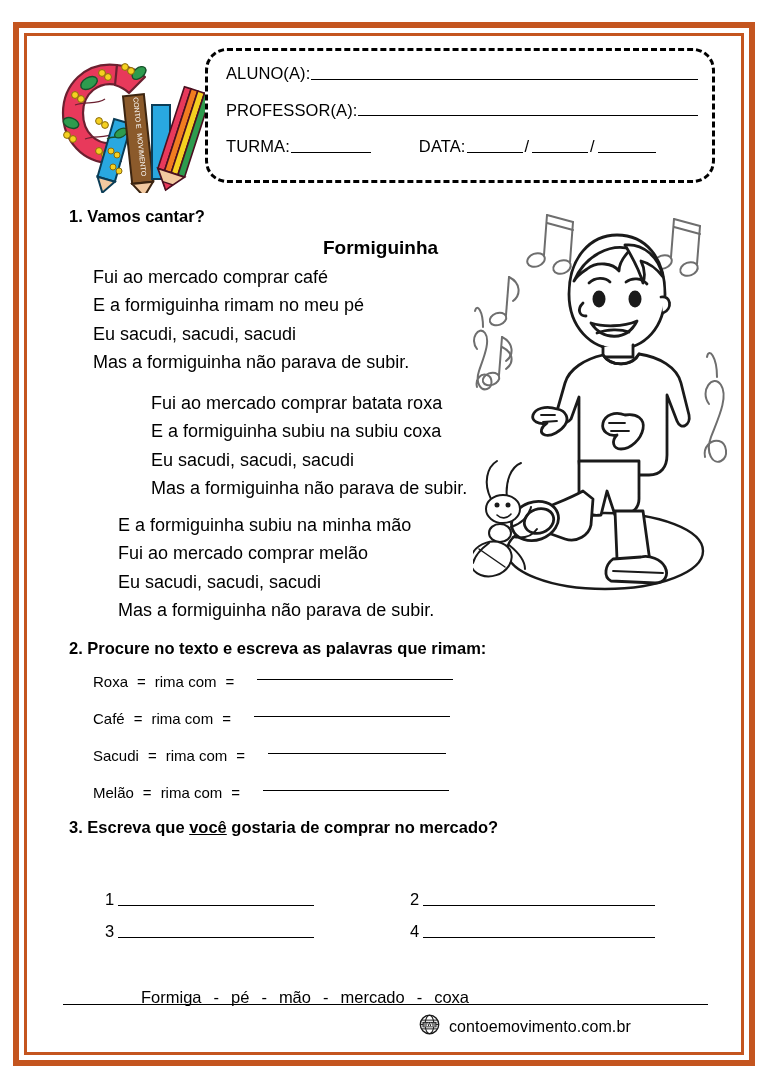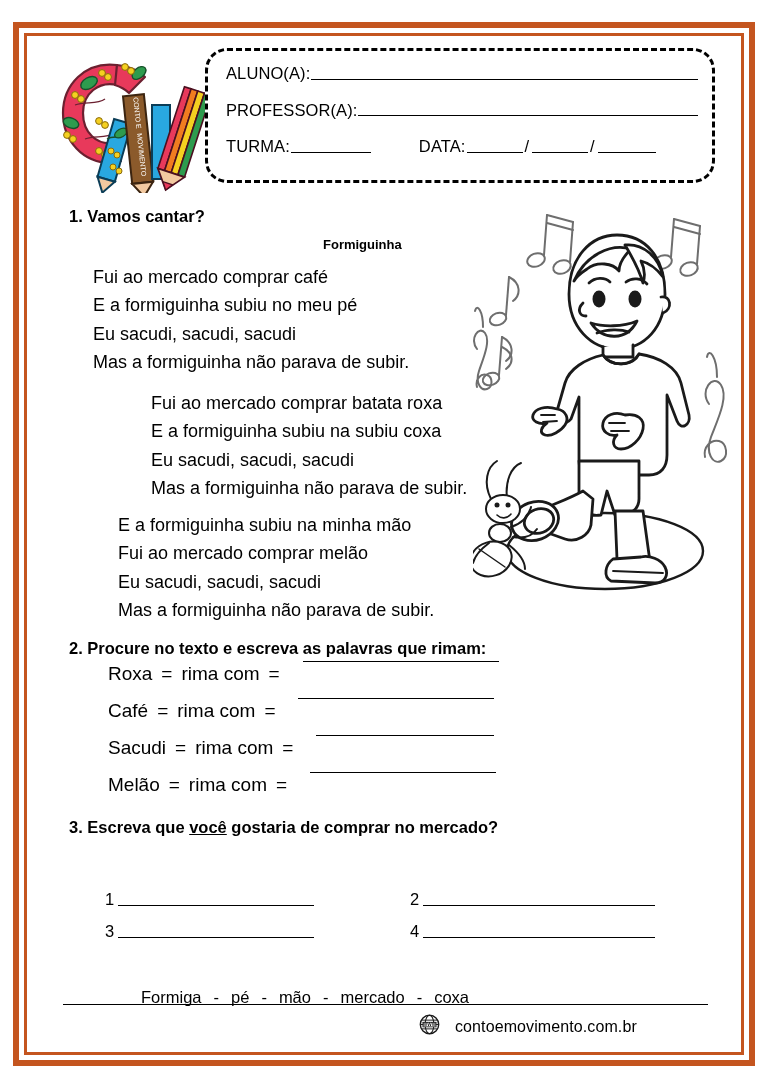--- a/index.html
+++ b/index.html
@@ -97,45 +97,44 @@
     font-weight: bold;
     white-space: nowrap;
   }
   .q-heading u { text-decoration: underline; }
 
   
   .song-title {
     position: absolute;
     left: 290px;
     top: 196px;
-    font-size: 13px;
+    font-size: 19px;
     font-weight: bold;
   }
   .stanza {
     position: absolute;
     font-size: 18px;
     line-height: 28.4px;
     white-space: nowrap;
   }
   .stanza div { white-space: nowrap; }
 
   
   .rhyme-list {
     position: absolute;
     left: 60px;
     top: 622px;
     width: 560px;
   }
   .rhyme-row {
     display: flex;
-    align-items: flex-start;
-    font-size: 19px;
+    align-items: center;
+    font-size: 15px;
     height: 37px;
     white-space: nowrap;
-    margin-left: 15px;
   }
   .rhyme-word { display: inline-block; }
   .rhyme-eq { padding: 0 9px; }
   .rhyme-com { }
   .rhyme-blank {
     border-bottom: 1.4px solid #000;
     height: 1px;
     position: relative;
     top: -3px;
     margin-left: 14px;
@@ -182,21 +181,21 @@
     top: 963px;
     width: 645px;
     border-bottom: 1.3px solid #000;
   }
   .footer {
     position: absolute;
     left: 386px;
     top: 973px;
     display: flex;
     align-items: center;
-    gap: 15px;
+    gap: 9px;
     font-size: 16px;
   }
   .footer-text { letter-spacing: .1px; }
 
   
   .illustration {
     position: absolute;
     left: 440px;
     top: 158px;
     width: 262px;
@@ -301,21 +300,21 @@
 
     <div class="q-heading" style="left:36px; top:166px;">
       <span>1.</span>
       <span>Vamos cantar?</span>
     </div>
 
     <div class="song-title">Formiguinha</div>
 
     <div class="stanza" style="left:60px; top:222px;">
       <div>Fui ao mercado comprar café</div>
-      <div>E a formiguinha subiu no meu pé</div>
+      <div>E a formiguinha rimam no meu pé</div>
       <div>Eu sacudi, sacudi, sacudi</div>
       <div>Mas a formiguinha não parava de subir.</div>
     </div>
 
     <div class="stanza" style="left:118px; top:348px;">
       <div>Fui ao mercado comprar batata roxa</div>
       <div>E a formiguinha subiu na subiu coxa</div>
       <div>Eu sacudi, sacudi, sacudi</div>
       <div>Mas a formiguinha não parava de subir.</div>
     </div>

